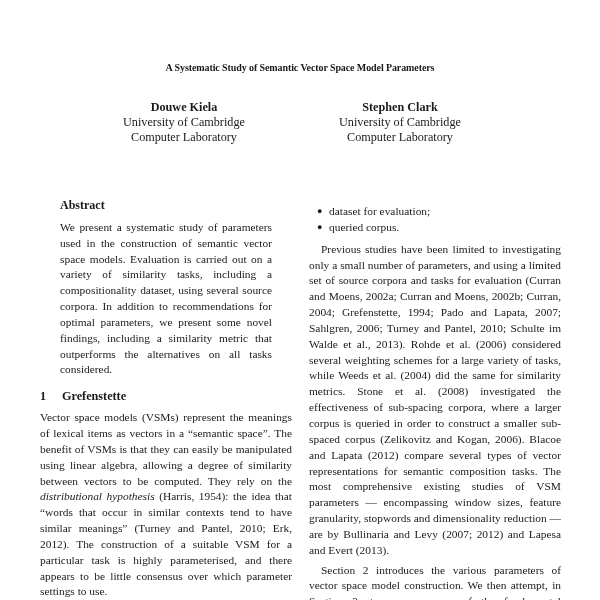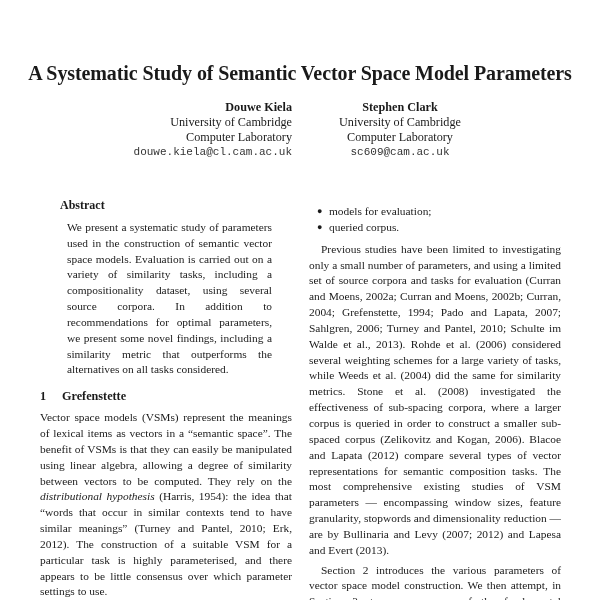--- a/index.html
+++ b/index.html
@@ -3,74 +3,72 @@
 <meta charset="utf-8">
 <style>
   html, body { margin: 0; padding: 0; }
   body {
     width: 600px; height: 600px; overflow: hidden; background: #ffffff;
     font-family: "Liberation Serif", "DejaVu Serif", serif; color: #1a1a1a;
     position: relative;
   }
   .title {
     position: absolute; top: 62px; left: 0; width: 600px; text-align: center;
-    font-weight: bold; font-size: 20px; letter-spacing: -0.1px;
+    font-weight: bold; font-size: 10px; letter-spacing: -0.1px;
   }
   .author {
     position: absolute; top: 100px; text-align: center; font-size: 12.2px; line-height: 15px;
   }
-  .author.a1 { left: 92px; width: 200px; text-align: right; }
+  .author.a1 { left: 84px; width: 200px; }
   .author.a2 { left: 300px; width: 200px; }
   .author .name { font-weight: bold; }
   .author .email { font-family: "Liberation Mono", "DejaVu Sans Mono", monospace; font-size: 11px; color: #333; }
   .col {
     position: absolute; font-size: 11.4px; line-height: 15.85px; text-align: justify;
   }
   .col.left { left: 40px; width: 252px; top: 198px; }
   .col.right { left: 309px; width: 252px; top: 200px; }
   .abs-head { font-weight: bold; font-size: 12px; margin-left: 20px; margin-bottom: 6px; }
-  .abs-body { margin-left: 27px; margin-right: 20px; }
+  .abs-body { margin-left: 20px; margin-right: 20px; }
   .sec-head { font-weight: bold; font-size: 12.2px; margin-top: 11px; margin-bottom: 5px; }
   .sec-head .num { display: inline-block; width: 22px; }
   p { margin: 0; }
   .indent { text-indent: 12px; }
   .gap { margin-top: 4px; }
   ul { margin: 4px 0 6px 0; padding: 0; list-style: none; }
   li { position: relative; padding-left: 20px; }
   li .bullet { position: absolute; left: 8px; top: 0; font-size: 9px; }
   em { font-style: italic; }
 </style>
 </head>
 <body>
 
 <div class="title">A Systematic Study of Semantic Vector Space Model Parameters</div>
 
 <div class="author a1">
   <div class="name">Douwe Kiela</div>
   <div>University of Cambridge</div>
   <div>Computer Laboratory</div>
-  <div class="email">douwe.kiela@cl.cam.ac.uk</div>
 </div>
 <div class="author a2">
   <div class="name">Stephen Clark</div>
   <div>University of Cambridge</div>
   <div>Computer Laboratory</div>
-  <div class="email">sc609@cam.ac.uk</div>
 </div>
 
 <div class="col left">
   <div class="abs-head">Abstract</div>
   <p class="abs-body">We present a systematic study of parameters used in the construction of semantic vector space models. Evaluation is carried out on a variety of similarity tasks, including a compositionality dataset, using several source corpora. In addition to recommendations for optimal parameters, we present some novel findings, including a similarity metric that outperforms the alternatives on all tasks considered.</p>
   <div class="sec-head">
     <span class="num">1</span><span>Grefenstette</span>
   </div>
   <p><span>Vector space models (VSMs) represent the meanings of lexical items as vectors in a “semantic space”. The benefit of VSMs is that they can easily be manipulated using linear algebra, allowing a degree of similarity between vectors to be computed. They rely on the </span><em>distributional hypothesis</em><span> (Harris, 1954): the idea that “words that occur in similar contexts tend to have similar meanings” (Turney and Pantel, 2010; Erk, 2012). The construction of a suitable VSM for a particular task is highly parameterised, and there appears to be little consensus over which parameter settings to use.</span></p>
 
 </div>
 
 <div class="col right">
   <ul>
-    <li><span class="bullet">●</span><span>models for evaluation;</span></li>
+    <li><span class="bullet">●</span><span>dataset for evaluation;</span></li>
     <li><span class="bullet">●</span><span>queried corpus.</span></li>
   </ul>
   <p class="indent">Previous studies have been limited to investigating only a small number of parameters, and using a limited set of source corpora and tasks for evaluation (Curran and Moens, 2002a; Curran and Moens, 2002b; Curran, 2004; Grefenstette, 1994; Pado and Lapata, 2007; Sahlgren, 2006; Turney and Pantel, 2010; Schulte im Walde et al., 2013). Rohde et al. (2006) considered several weighting schemes for a large variety of tasks, while Weeds et al. (2004) did the same for similarity metrics. Stone et al. (2008) investigated the effectiveness of sub-spacing corpora, where a larger corpus is queried in order to construct a smaller sub-spaced corpus (Zelikovitz and Kogan, 2006). Blacoe and Lapata (2012) compare several types of vector representations for semantic composition tasks. The most comprehensive existing studies of VSM parameters — encompassing window sizes, feature granularity, stopwords and dimensionality reduction — are by Bullinaria and Levy (2007; 2012) and Lapesa and Evert (2013).</p>
   <p class="indent gap">Section 2 introduces the various parameters of vector space model construction. We then attempt, in Section 3, to answer some of the fundamental questions for building VSMs through a number</p>
 </div>
 
 </body></html>

